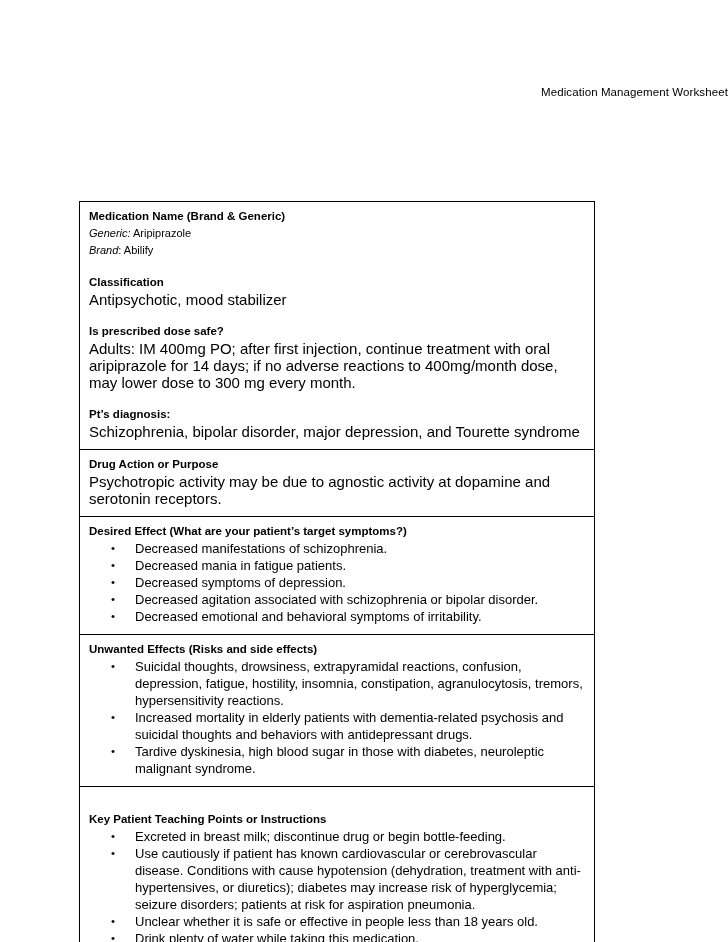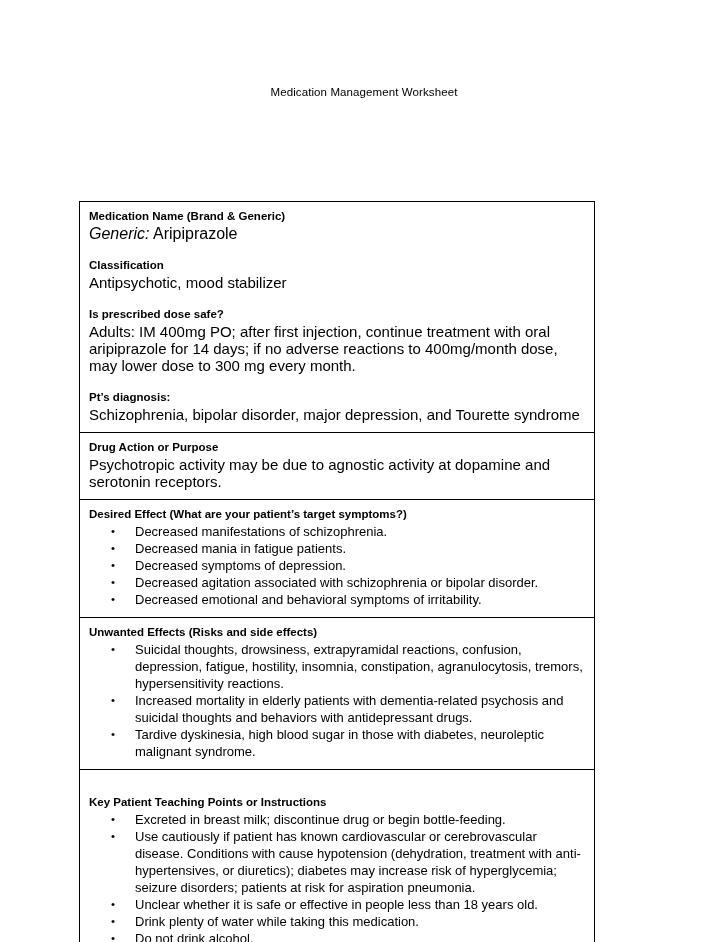--- a/index.html
+++ b/index.html
@@ -15,21 +15,21 @@
     position: relative;
   }
   .page {
     width: 728px;
     height: 942px;
     box-sizing: border-box;
     padding: 0;
     position: relative;
   }
   .doc-title {
-    text-align: center;
+    text-align: right;
     font-size: 11.5px;
     margin-top: 86px;
     margin-bottom: 0;
     letter-spacing: 0.1px;
   }
   .table {
     position: absolute;
     left: 79px;
     top: 115px;
     width: 516px;
@@ -45,21 +45,21 @@
     border-bottom: none;
     margin-top: 18px;
   }
   .sec-head {
     font-weight: bold;
     font-size: 11.5px;
     line-height: 17px;
     margin: 0;
   }
   .line {
-    font-size: 16px;
+    font-size: 11px;
     line-height: 17px;
     margin: 0;
   }
   .line .ital {
     font-style: italic;
   }
   .gap {
     height: 15px;
   }
   ul.bullets {
@@ -92,20 +92,21 @@
 
 <div class="page">
 
   <div class="doc-title">Medication Management Worksheet</div>
 
   <div class="table">
 
     <div class="section">
       <div class="sec-head">Medication Name (Brand &amp; Generic)</div>
       <div class="line"><span class="ital">Generic:</span> <span>Aripiprazole</span></div>
+      <div class="line"><span class="ital">Brand</span><span>: Abilify</span></div>
 
       <div class="gap"></div>
 
       <div class="sec-head">Classification</div>
       <div class="wrap-body">Antipsychotic, mood stabilizer</div>
 
       <div class="gap"></div>
 
       <div class="sec-head">Is prescribed dose safe?</div>
       <div class="wrap-body">Adults: IM 400mg PO; after first injection, continue treatment with oral aripiprazole for 14 days; if no adverse reactions to 400mg/month dose, may lower dose to 300 mg every month.</div>

